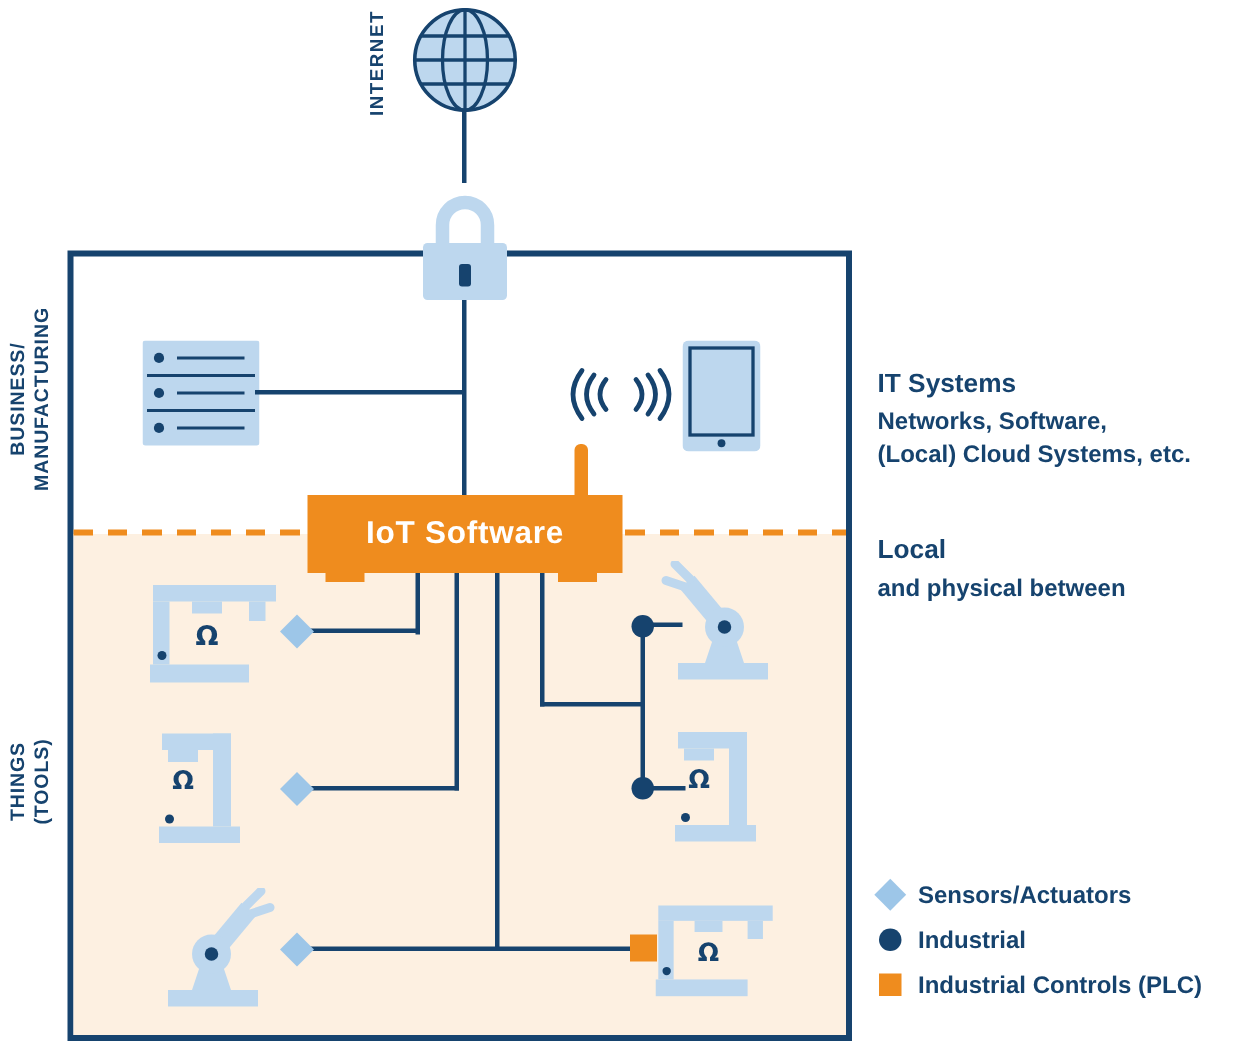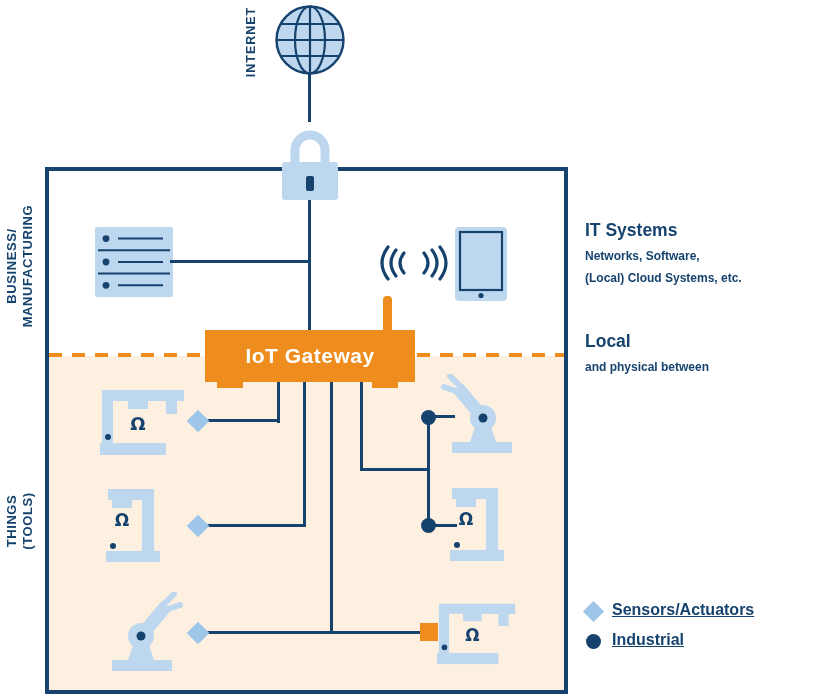--- a/index.html
+++ b/index.html
@@ -24,26 +24,26 @@
   
   .diamond{position:absolute;width:16px;height:16px;background:#9dc6e8;transform:rotate(45deg);}
   .fb-node{position:absolute;width:15px;height:15px;border-radius:50%;background:#16436e;}
   #plc-square{position:absolute;left:420px;top:623px;width:18px;height:18px;background:#ef8c1e;}
   
   .vlabel{position:absolute;width:170px;height:34px;transform:rotate(-90deg);
           text-align:center;font-weight:bold;font-size:13px;line-height:16px;letter-spacing:.6px;}
   #internet-label{position:absolute;left:202px;top:34px;width:100px;height:16px;
           transform:rotate(-90deg);text-align:center;font-weight:bold;font-size:12.5px;letter-spacing:1px;}
   
-  .note{position:absolute;left:585px;width:230px;}
+  .note{position:absolute;left:585px;width:230px;margin-top:25px;}
   .note .title{font-size:17.5px;font-weight:bold;margin-bottom:5px;}
-  .note .bodyline{font-size:12px;font-weight:bold;line-height:21.5px;}
+  .note .bodyline{font-size:16px;font-weight:bold;line-height:21.5px;}
   
   #legend{position:absolute;left:586px;top:589px;}
-  .legend-item{display:flex;align-items:flex-end;height:30px;text-decoration:underline;}
+  .legend-item{display:flex;align-items:flex-start;height:30px;}
   .legend-marker{width:15px;height:15px;margin-right:11px;flex:0 0 auto;}
   .lm-diamond{background:#9dc6e8;transform:rotate(45deg);}
   .lm-circle{background:#16436e;border-radius:50%;}
   .lm-square{background:#ef8c1e;}
   .legend-label{font-size:16px;font-weight:bold;}
   svg{display:block;}
 </style>
 </head>
 <body>
 
@@ -119,21 +119,21 @@
   <div class="line-v" style="left:330px;top:382px;height:252px"></div>
   <div class="line-h" style="left:197px;top:631px;width:227px"></div>
   <div class="line-v" style="left:360px;top:382px;height:89px"></div>
   <div class="line-h" style="left:360px;top:468px;width:70px"></div>
   <div class="line-v" style="left:427px;top:417px;height:110px"></div>
   <div class="line-h" style="left:429px;top:415px;width:26px"></div>
   <div class="line-h" style="left:429px;top:524px;width:28px"></div>
 
   <div id="antenna"></div>
   <div id="gateway">
-    <span>IoT Gateway</span>
+    <span>IoT Software</span>
   </div>
   <div class="gw-tab" style="left:217px"></div>
   <div class="gw-tab" style="left:372px"></div>
 
   <div class="diamond" style="left:190px;top:413px"></div>
   <div class="diamond" style="left:190px;top:518px"></div>
   <div class="diamond" style="left:190px;top:625px"></div>
 
   <div class="fb-node" style="left:421px;top:410px"></div>
   <div class="fb-node" style="left:421px;top:518px"></div>
@@ -210,15 +210,19 @@
 
   <div id="legend">
     <div class="legend-item">
       <div class="legend-marker lm-diamond"></div>
       <div class="legend-label">Sensors/Actuators</div>
     </div>
     <div class="legend-item">
       <div class="legend-marker lm-circle"></div>
       <div class="legend-label">Industrial</div>
     </div>
+    <div class="legend-item">
+      <div class="legend-marker lm-square"></div>
+      <div class="legend-label">Industrial Controls (PLC)</div>
+    </div>
   </div>
 
 </div>
 
 </body></html>

